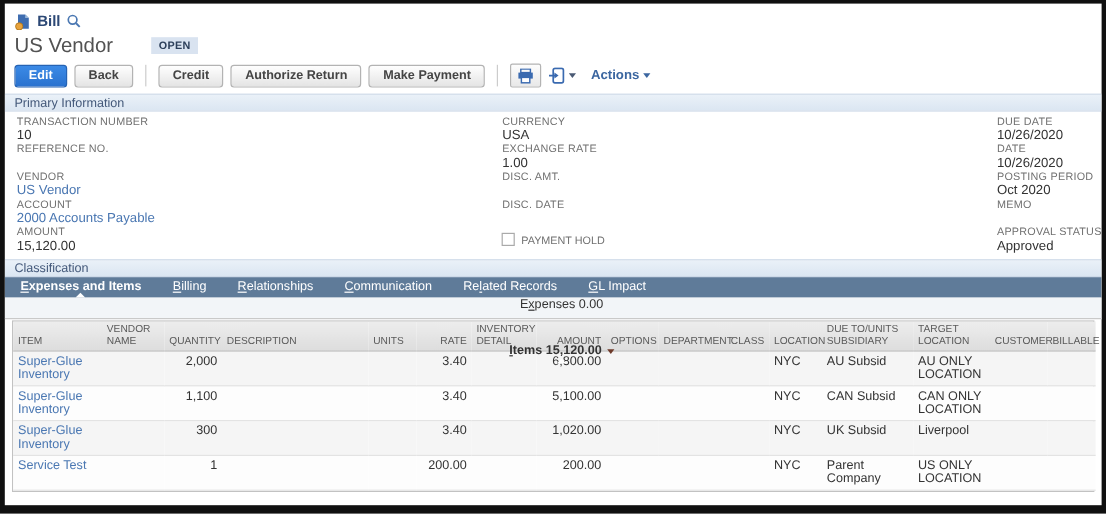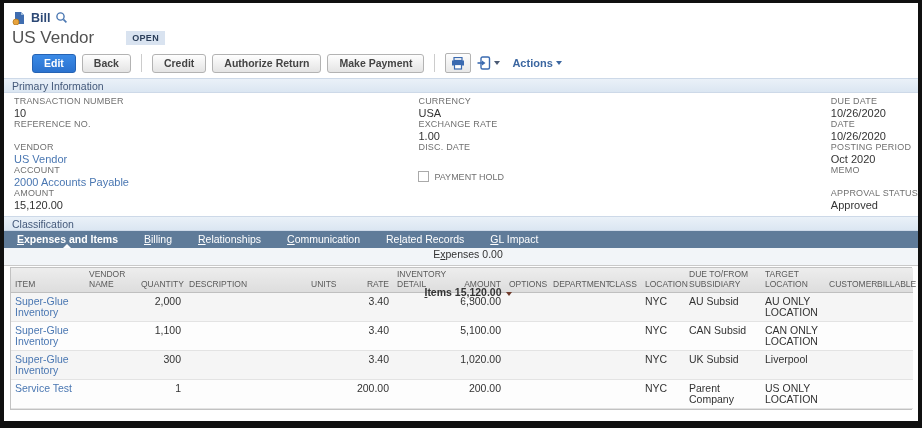--- a/index.html
+++ b/index.html
@@ -13,21 +13,21 @@
   .header { padding: 6px 0 0 8px; }
   .title-row { display: flex; align-items: center; gap: 5px; height: 17px; }
   .record-type { font-size: 12.5px; font-weight: bold; color: #2c4875; }
   .record-row { display: flex; align-items: center; height: 22px; margin-top: 1px; }
   .record-title { font-size: 17px; color: #525252; }
   .status-badge { margin-left: 32px; background: #d9e3f0; color: #2c3f5a; font-size: 9px; font-weight: bold; padding: 2px 6px; letter-spacing: .3px; }
 
   
   .toolbar { display: flex; align-items: center; gap: 6px; height: 24px; margin: 2px 0 3px 8px; }
   .btn { font-family: inherit; font-size: 10.5px; font-weight: bold; color: #444; background: linear-gradient(#fefefe, #e4e4e4); border: 1px solid #b3b3b3; border-radius: 3px; padding: 2px 11px; height: 19px; cursor: pointer; }
-  .btn.primary { background: linear-gradient(#3b8ae6, #2a72cf); border-color: #2563b4; color: #fff; margin-left: 20px; }
+  .btn.primary { background: linear-gradient(#3b8ae6, #2a72cf); border-color: #2563b4; color: #fff; }
   .tsep { width: 1px; height: 18px; background: #ccc; margin: 0 4px; }
   .icon-btn { width: 26px; height: 20px; border: 1px solid #b3b3b3; border-radius: 2px; background: linear-gradient(#fdfdfd, #e8e8e8); display: flex; align-items: center; justify-content: center; cursor: pointer; }
   .icon-group { display: flex; align-items: center; gap: 3px; cursor: pointer; }
   .caret { width: 0; height: 0; border-left: 3.5px solid transparent; border-right: 3.5px solid transparent; border-top: 4px solid #4a5a74; display: inline-block; }
   .actions-label { font-size: 11px; font-weight: bold; color: #3b66a0; margin-left: 6px; }
 
   
   .band { height: 15px; background: linear-gradient(#eaf1f8, #dbe6f2); border-top: 1px solid #cdd9e8; border-bottom: 1px solid #cdd9e8; font-size: 10.5px; font-weight: normal; color: #44597a; padding: 1px 0 0 8px; }
 
   
@@ -158,20 +158,24 @@
     <div class="fcol2">
       <div class="field">
         <div class="flabel">CURRENCY</div>
         <div class="fvalue">USA</div>
       </div>
       <div class="field">
         <div class="flabel">EXCHANGE RATE</div>
         <div class="fvalue">1.00</div>
       </div>
       <div class="field">
+        <div class="flabel">DISC. AMT.</div>
+        <div class="fvalue"></div>
+      </div>
+      <div class="field">
         <div class="flabel">DISC. DATE</div>
         <div class="fvalue"></div>
       </div>
       <div class="checkfield">
         <span class="checkbox"></span>
         <span class="chklabel">PAYMENT HOLD</span>
       </div>
     </div>
     <div class="fcol3">
       <div class="field">
@@ -240,21 +244,21 @@
           <th class="num">QUANTITY</th>
           <th>DESCRIPTION</th>
           <th>UNITS</th>
           <th class="num">RATE</th>
           <th>INVENTORY DETAIL</th>
           <th class="num">AMOUNT</th>
           <th>OPTIONS</th>
           <th>DEPARTMENT</th>
           <th>CLASS</th>
           <th>LOCATION</th>
-          <th>DUE TO/FROM SUBSIDIARY</th>
+          <th>DUE TO/UNITS SUBSIDIARY</th>
           <th>TARGET LOCATION</th>
           <th>CUSTOMER</th>
           <th>BILLABLE</th>
         </tr>
       </thead>
       <tbody>
         <tr>
           <td><span class="itemlink">Super-Glue Inventory</span></td>
           <td></td>
           <td class="num">2,000</td>

